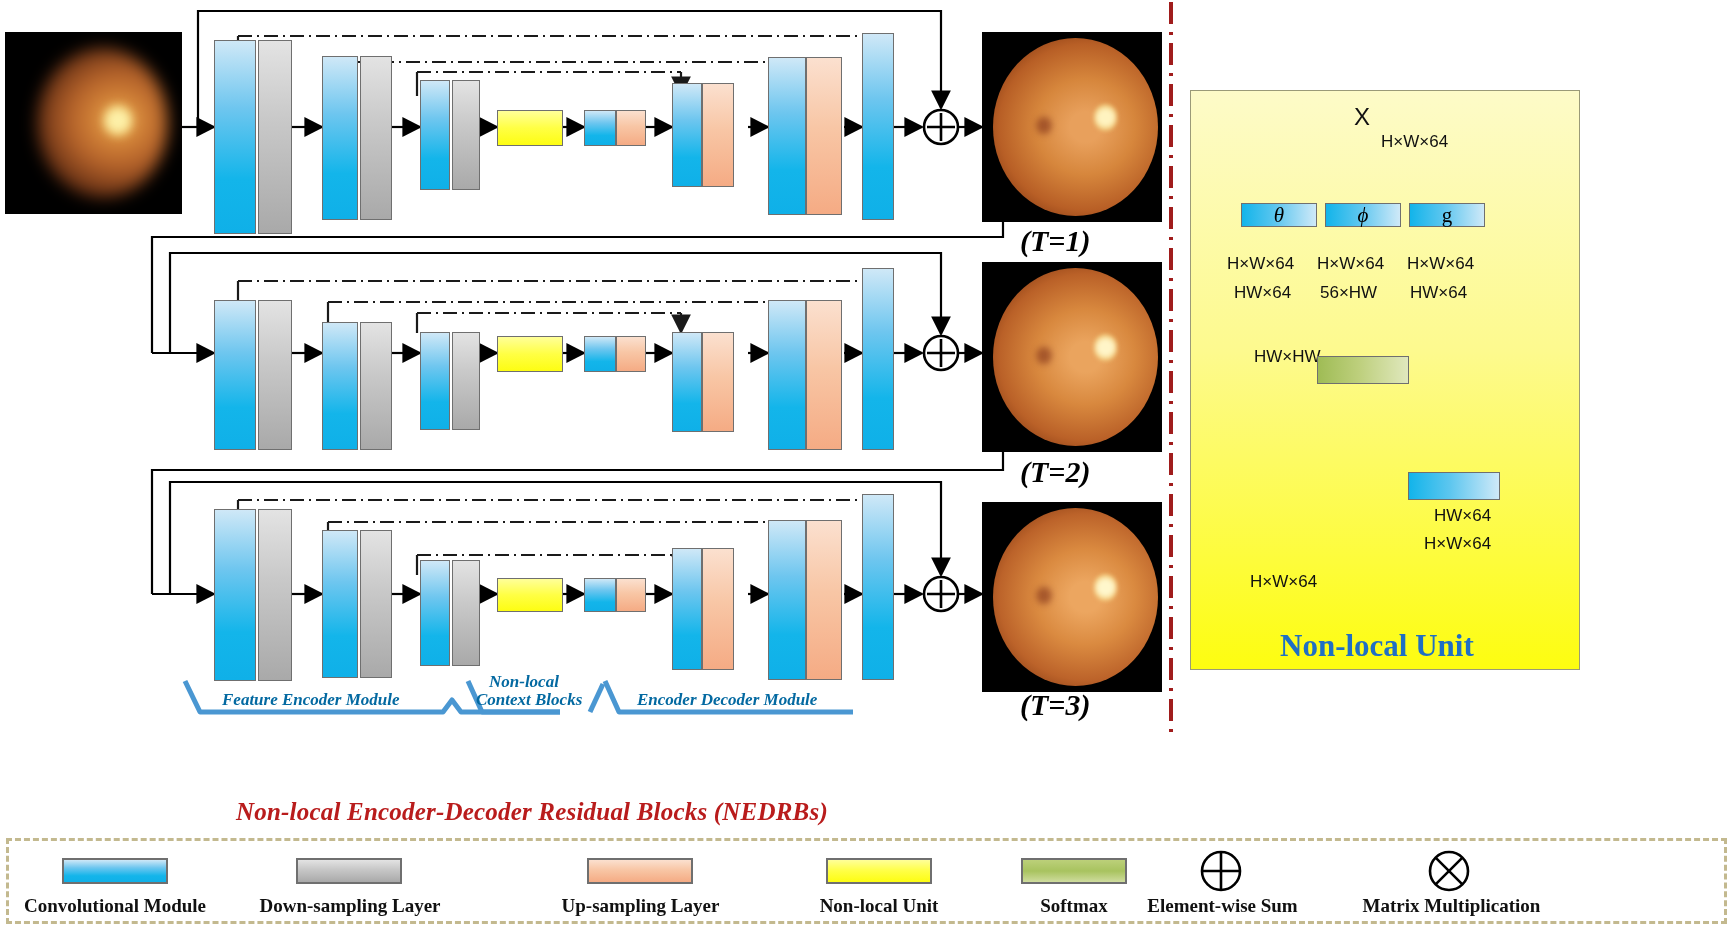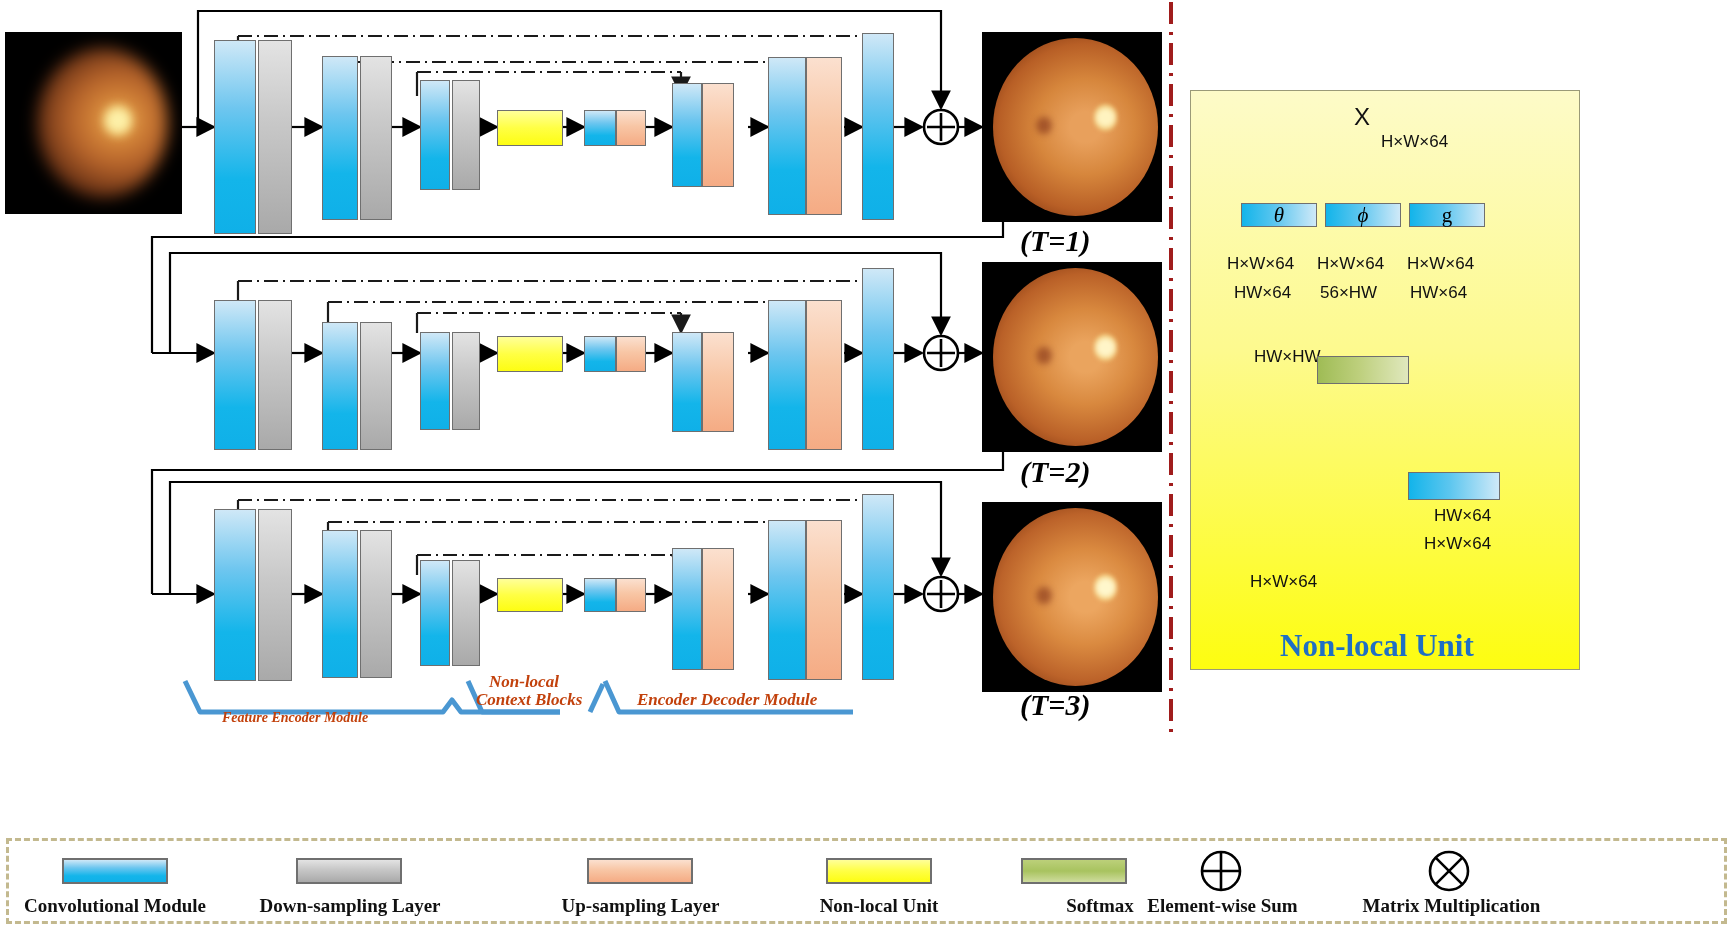--- a/index.html
+++ b/index.html
@@ -18,21 +18,21 @@
   .soft   {background:linear-gradient(to bottom,#bcd07a 0%,#a8c35f 50%,#cfdc9e 100%);}
   .softH  {background:linear-gradient(to right,#9fbc55 0%,#bdcf7c 45%,#e0e8bd 100%);}
 
   .blk{position:absolute;border:1.6px solid #6f6f6f;box-sizing:border-box;}
   .blk.thin{border-width:1.4px;}
 
   
   .fundus{position:absolute;background:#000;overflow:hidden;}
   .fundus i{position:absolute;display:block;border-radius:50%;}
 
-  .label-blue{color:#c2410c;font-weight:bold;text-align:right;}
+  .label-blue{color:#0369a1;font-weight:bold;text-align:right;}
   .label-red{color:#b91c1c;font-weight:bold;}
   .tlabel{font-weight:bold;color:#000;}
 
   
   #legend-box{position:absolute;left:6px;top:838px;width:1721px;height:86px;
        border:3px dashed #c3b98f;box-sizing:border-box;background:#fff;}
   .lg-sw{position:absolute;width:106px;height:26px;border:2px solid #6f6f6f;box-sizing:border-box;}
   .lg-tx{position:absolute;font-size:19px;font-weight:bold;color:#111;text-align:center;}
 
   
@@ -301,25 +301,26 @@
   <div class="blk conv" style="left:672px;top:548px;width:30px;height:122px;"></div>
   <div class="blk up" style="left:702px;top:548px;width:32px;height:122px;"></div>
   <div class="blk conv" style="left:768px;top:520px;width:38px;height:160px;"></div>
   <div class="blk up" style="left:806px;top:520px;width:36px;height:160px;"></div>
   <div class="blk conv" style="left:862px;top:494px;width:32px;height:186px;"></div>
 
   <div class="txt tlabel" style="left:1020px;top:224px;font-size:30px;">(T=1)</div>
   <div class="txt tlabel" style="left:1020px;top:455px;font-size:30px;">(T=2)</div>
   <div class="txt tlabel" style="left:1020px;top:688px;font-size:30px;">(T=3)</div>
 
-  <div class="txt label-blue" style="left:222px;top:690px;font-size:14px;margin-top:20px;">Feature Encoder Module</div>
+  <div class="txt label-blue" style="left:222px;top:690px;font-size:17px;">Feature Encoder Module</div>
   <div class="txt label-blue" style="left:489px;top:672px;font-size:17px;">Non-local</div>
   <div class="txt label-blue" style="left:476px;top:690px;font-size:17px;">Context Blocks</div>
   <div class="txt label-blue" style="left:637px;top:690px;font-size:17px;">Encoder Decoder Module</div>
 
+  <div class="txt label-red" style="left:236px;top:798px;font-size:25px;letter-spacing:0.2px;">Non-local Encoder-Decoder Residual Blocks (NEDRBs)</div>
 
   <div id="nlu-panel"></div>
 
   <div class="nlu-t" style="left:1354px;top:103px;font-size:24px;">X</div>
   <div class="nlu-t" style="left:1381px;top:132px;">H×W×64</div>
 
   <div class="gblk convH" style="left:1241px;top:203px;width:76px;height:24px;">
     <span class="gl-lbl">θ</span>
   </div>
   <div class="gblk convH" style="left:1325px;top:203px;width:76px;height:24px;">
@@ -354,21 +355,21 @@
   <div class="lg-sw down" style="left:296px;top:858px;"></div>
   <div class="lg-tx" style="left:240px;top:895px;width:220px;">Down-sampling Layer</div>
 
   <div class="lg-sw up" style="left:587px;top:858px;"></div>
   <div class="lg-tx" style="left:533px;top:895px;width:215px;">Up-sampling Layer</div>
 
   <div class="lg-sw nonloc" style="left:826px;top:858px;"></div>
   <div class="lg-tx" style="left:789px;top:895px;width:180px;">Non-local Unit</div>
 
   <div class="lg-sw soft" style="left:1021px;top:858px;"></div>
-  <div class="lg-tx" style="left:1035px;top:895px;width:130px;">Softmax</div>
+  <div class="lg-tx" style="left:1009px;top:895px;width:130px;">Softmax</div>
 
   <svg class="layer">
     <g fill="none" stroke="#000" stroke-width="2.6">
       <circle cx="1221" cy="871" r="19"></circle>
       <path d="M1202,871 H1240 M1221,852 V890"></path>
       <circle cx="1449" cy="871" r="19"></circle>
       <path d="M1435.6,857.6 L1462.4,884.4 M1462.4,857.6 L1435.6,884.4"></path>
     </g>
   </svg>
 

